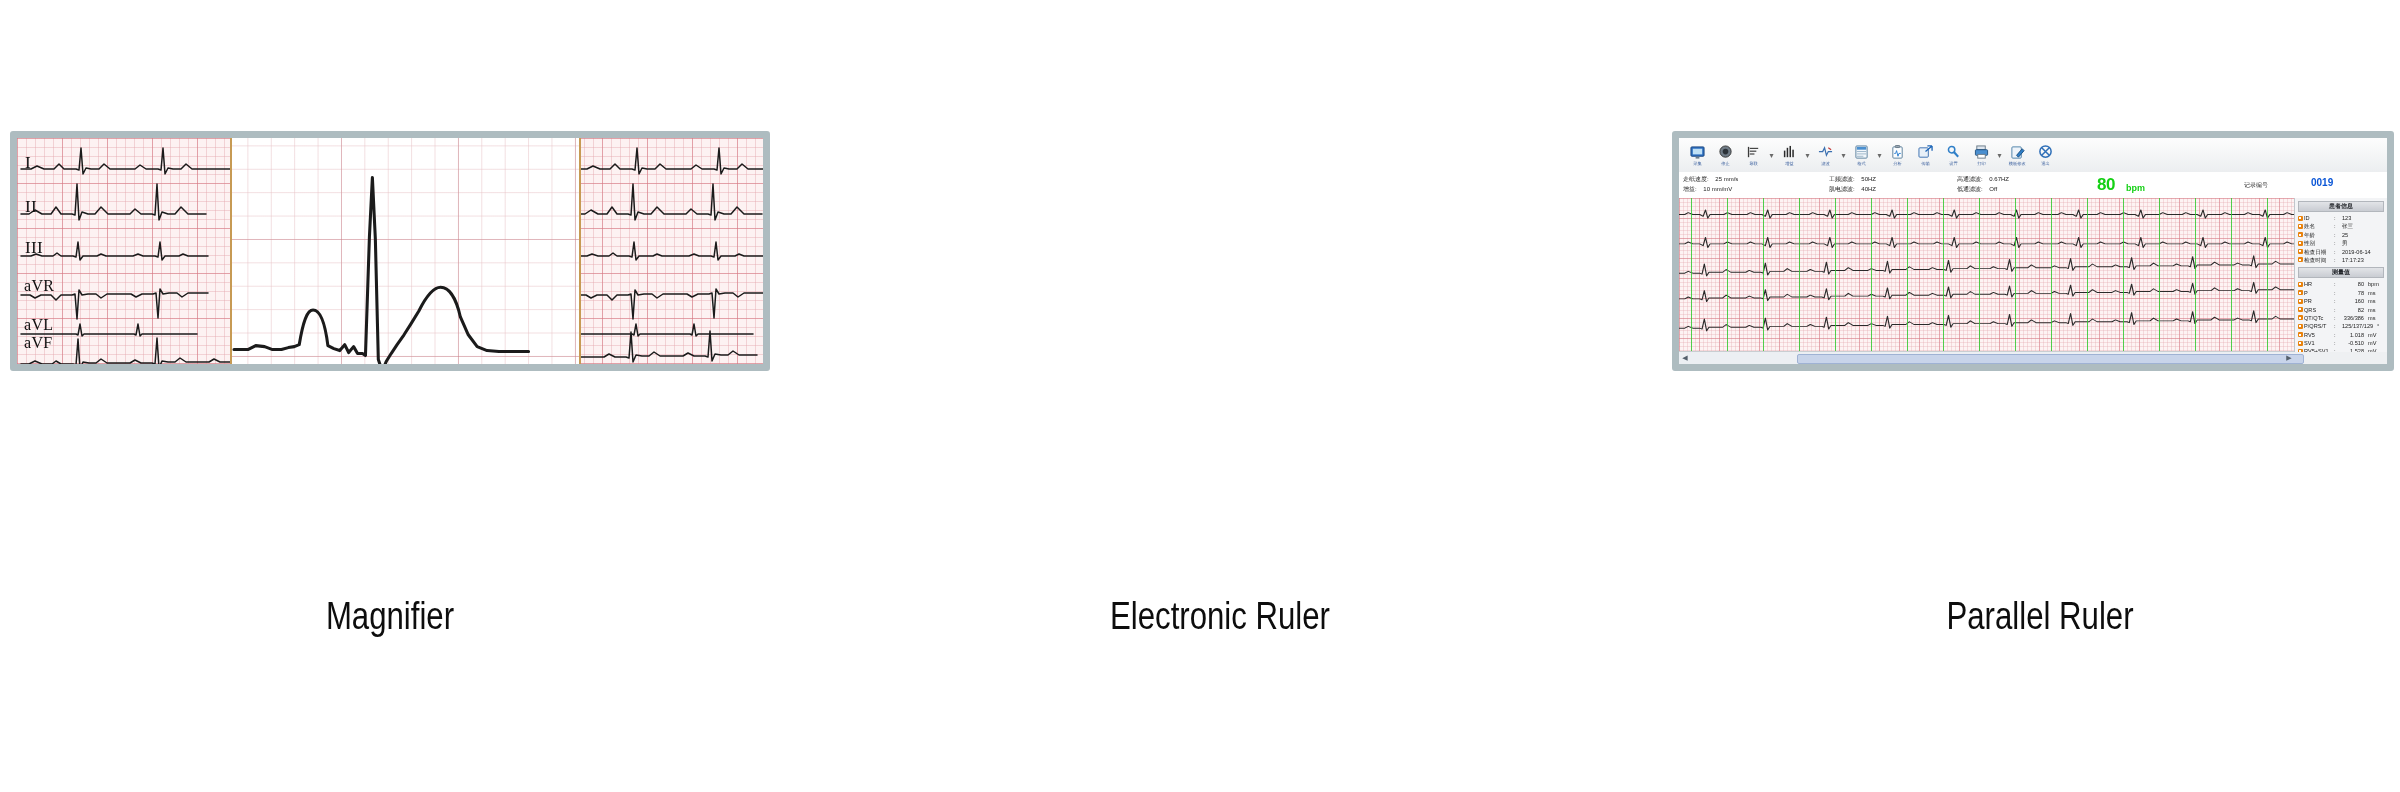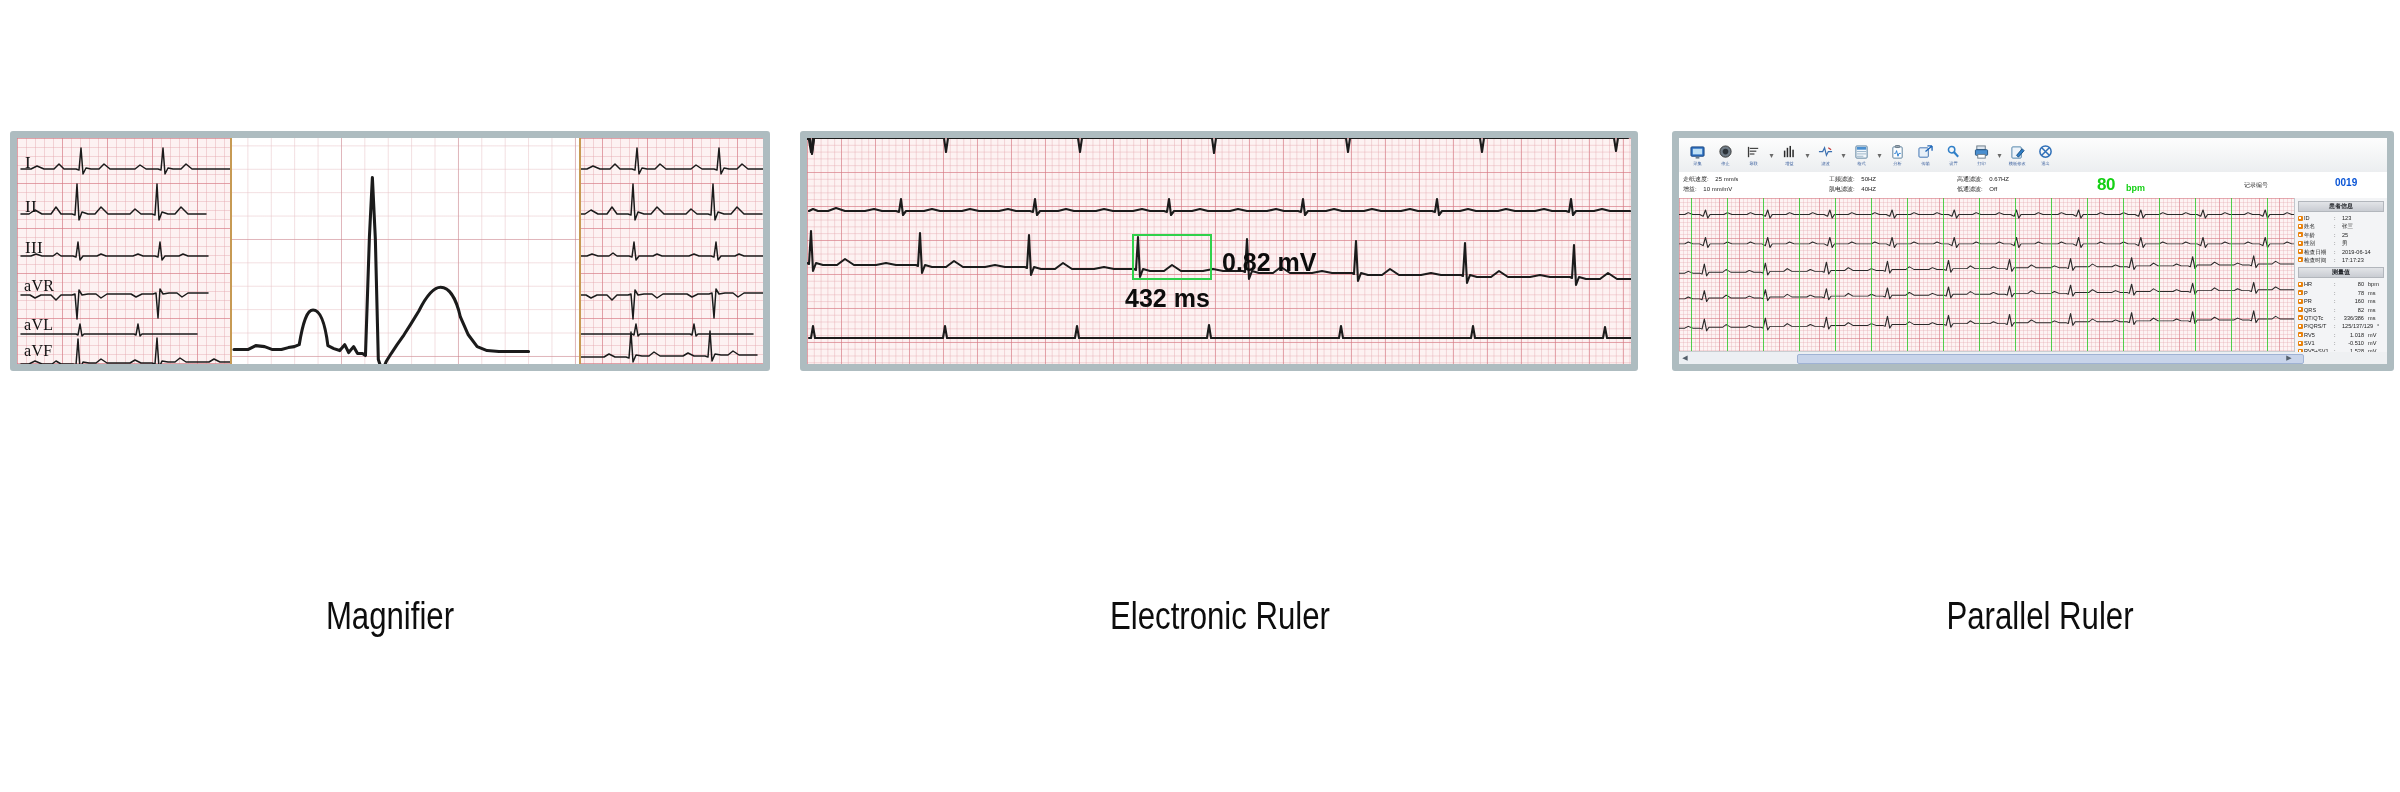--- a/index.html
+++ b/index.html
@@ -228,73 +228,39 @@
                  l8,0 l5,-3 l6,3 l11,0 l3,1 l2,-26 l2,30 l3,-7 l6,1 l7,0 l5,-4 l6,4 l15,0
                  l8,0 l5,-3 l6,3 l11,0 l3,1 l2,-26 l2,30 l3,-7 l6,1 l7,0 l5,-4 l6,4 l15,0
                  l8,0 l5,-3 l6,3 l11,0 l3,1 l2,-26 l2,30 l3,-7 l6,1 l7,0 l5,-4 l6,4 l18,0"></path>
       </svg>
 
       <div class="lead-label" style="left:8px;top:15px;">I</div>
       <div class="lead-label" style="left:8px;top:59px;">II</div>
       <div class="lead-label" style="left:8px;top:100px;">III</div>
       <div class="lead-label sans" style="left:7px;top:139px;">aVR</div>
       <div class="lead-label sans" style="left:7px;top:178px;">aVL</div>
-      <div class="lead-label sans" style="left:7px;top:204px;">aVF</div>
+      <div class="lead-label sans" style="left:7px;top:196px;">aVF</div>
 
       <div class="magnifier-window" style="left:213px;top:-2px;width:351px;height:355px;">
         <div class="magglass"></div>
         <svg class="trace" viewBox="0 0 351 355" preserveAspectRatio="none">
           <path d="M2,214 l14,0 l8,-4 l9,1 l8,3 l9,0 l7,-2 l6,-1 l5,-2
                    c4,-24 8,-35 14,-35 c7,0 12,12 15,36
                    l6,3 l6,2 l5,-6 l4,8 l5,-6 l4,7 l5,0 l3,2
                    l4,-120 l3,-60 l3,62 l3,122 l4,12 l4,-10
                    l5,-8 l6,-9 l7,-10 l7,-11 l8,-13
                    c7,-14 14,-24 22,-24 c9,0 16,12 20,30
                    l8,18 l9,12 l10,4 l12,1 l14,0 l16,0"></path>
         </svg>
       </div>
     </div>
   </div>
 
   <div class="caption" style="left:90px;top:595px;width:600px;">Magnifier</div>
 
-  <div class="panel" style="left:800px;top:131px;width:838px;height:240px;">
-    <div class="panel-inner">
-      <div class="ecgpaper fine"></div>
-
-      <svg class="trace" viewBox="0 0 824 226" preserveAspectRatio="none">
-
-        <path d="M2,2 l2,12 l2,-14 M6,0 l4,0
-                 M2,2 l3,14 l2,-16"></path>
-        <path d="M0,1 l3,0 l2,14 l2,-15 l130,0 l2,14 l2,-14 l130,0 l2,14 l2,-14 l130,0 l2,15 l2,-15 l130,0 l2,14 l2,-14 l130,0 l2,14 l2,-14 l130,0 l2,13 l2,-13 l10,0"></path>
-
-        <path d="M2,73 l4,-2 l5,2 l10,0 l8,-3 l9,3 l20,0 l9,-2 l8,2 l14,0 l3,1 l2,-13 l2,16 l3,-4 l6,0 l12,0 l8,-2 l8,2 l22,0
-                 l8,-2 l9,2 l20,0 l9,-2 l8,2 l14,0 l3,1 l2,-13 l2,16 l3,-4 l6,0 l12,0 l8,-2 l8,2 l22,0
-                 l8,-2 l9,2 l20,0 l9,-2 l8,2 l14,0 l3,1 l2,-13 l2,16 l3,-4 l6,0 l12,0 l8,-2 l8,2 l22,0
-                 l8,-2 l9,2 l20,0 l9,-2 l8,2 l14,0 l3,1 l2,-13 l2,16 l3,-4 l6,0 l12,0 l8,-2 l8,2 l22,0
-                 l8,-2 l9,2 l20,0 l9,-2 l8,2 l14,0 l3,1 l2,-13 l2,16 l3,-4 l6,0 l12,0 l8,-2 l8,2 l22,0
-                 l8,-2 l9,2 l20,0 l9,-2 l8,2 l14,0 l3,1 l2,-13 l2,16 l3,-4 l6,0 l12,0 l8,-2 l8,2 l20,0"></path>
-
-        <path d="M0,125 l2,1 l2,-33 l2,40 l3,-8 l7,2 l14,0 l8,-6 l9,6 l22,0 l10,-2 l10,2 l20,0
-                 l2,1 l2,-33 l2,40 l3,-8 l7,2 l14,0 l8,-6 l9,6 l22,0 l10,-2 l10,2 l20,0
-                 l2,1 l2,-33 l2,40 l3,-8 l7,2 l14,0 l8,-6 l9,6 l22,0 l10,-2 l10,2 l20,0
-                 l2,1 l2,-33 l2,40 l3,-8 l7,2 l14,0 l8,-6 l9,6 l22,0 l10,-2 l10,2 l20,0
-                 l2,1 l2,-33 l2,40 l3,-8 l7,2 l14,0 l8,-6 l9,6 l22,0 l10,-2 l10,2 l20,0
-                 l2,1 l2,-33 l2,40 l3,-8 l7,2 l14,0 l8,-6 l9,6 l22,0 l10,-2 l10,2 l20,0
-                 l2,1 l2,-33 l2,40 l3,-8 l7,2 l14,0 l8,-6 l9,6 l22,0 l10,-2 l10,2 l20,0
-                 l2,1 l2,-33 l2,40 l3,-8 l7,2 l14,0 l8,-6 l9,6 l16,0"></path>
-
-        <path d="M2,200 l2,0 l2,-12 l2,12 l128,0 l2,-12 l2,12 l128,0 l2,-12 l2,12 l128,0 l2,-13 l2,13 l128,0 l2,-12 l2,12 l128,0 l2,-12 l2,12 l128,0 l2,-11 l2,11 l38,0"></path>
-      </svg>
-
-      <div class="ruler-box" style="left:325px;top:96px;width:80px;height:46px;"></div>
-      <div class="ruler-text mv" style="left:415px;top:110px;">0.82 mV</div>
-      <div class="ruler-text ms" style="left:318px;top:146px;">432 ms</div>
-    </div>
-  </div>
 
   <div class="caption" style="left:920px;top:595px;width:600px;">Electronic Ruler</div>
 
   <div class="panel" style="left:1672px;top:131px;width:722px;height:240px;">
     <div class="panel-inner">
       <div class="app">
 
         <div class="app-toolbar">
           <div class="tb-btn">
             <svg class="tb-ico" viewBox="0 0 16 16">
@@ -418,21 +384,21 @@
             <span>高通滤波:</span>
             <span style="margin-left:5px;">0.67HZ</span>
           </div>
           <div class="infocell" style="left:278px;top:13px;">
             <span>低通滤波:</span>
             <span style="margin-left:5px;">Off</span>
           </div>
           <div class="bpm-big" style="left:418px;top:4px;">80</div>
           <div class="bpm-unit" style="left:447px;top:11px;">bpm</div>
           <div class="recno-lab" style="left:565px;top:9px;">记录编号</div>
-          <div class="recno-val" style="left:612px;top:5px;padding-left:44px;">0019</div>
+          <div class="recno-val" style="left:588px;top:5px;padding-left:44px;">0019</div>
         </div>
 
         <div class="app-wave">
           <div class="ecgpaper tiny"></div>
 
           <svg class="trace micro" viewBox="0 0 534 168" preserveAspectRatio="none">
             <g>
               <path d="M0,18 l5,0 l3,-2 l4,2 l6,0 l3,2 l2,-7 l2,9 l2,-4 l4,0 l8,0 l3,-2 l4,2 l8,0
                        l5,0 l3,-2 l4,2 l6,0 l3,2 l2,-7 l2,9 l2,-4 l4,0 l8,0 l3,-2 l4,2 l8,0
                        l5,0 l3,-2 l4,2 l6,0 l3,2 l2,-7 l2,9 l2,-4 l4,0 l8,0 l3,-2 l4,2 l8,0

